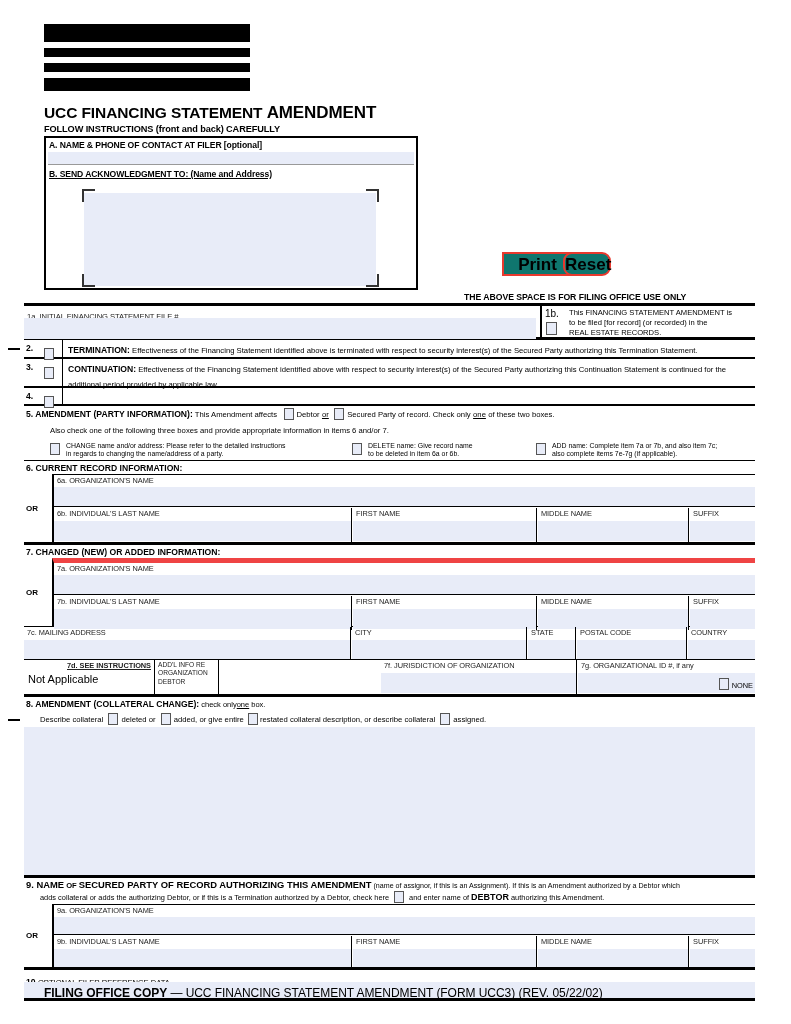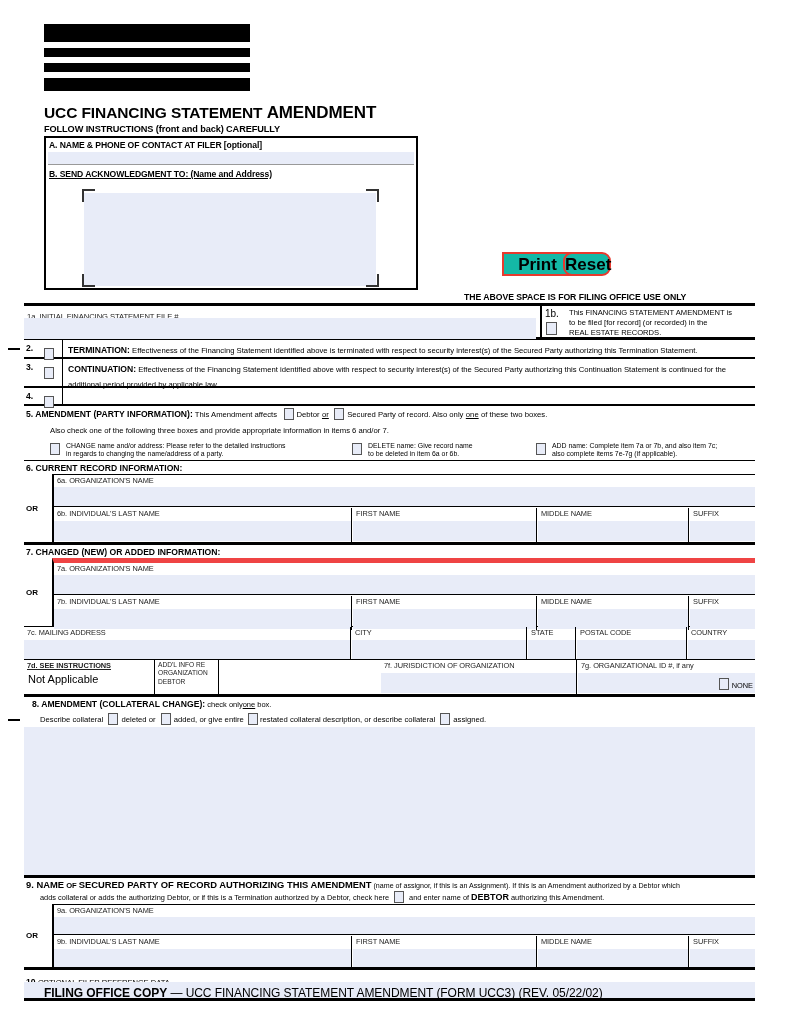--- a/index.html
+++ b/index.html
@@ -33,21 +33,21 @@
   .fieldA { position:absolute; left:2px; top:14px; width:366px; height:13px; background:#e8ecf8; border-bottom:1px solid #999; }
   .lblB { position:absolute; left:3px; top:31px; font-size:8.6px; font-weight:bold; letter-spacing:-0.1px;text-decoration:underline; }
   .fieldB { position:absolute; left:38px; top:55px; width:292px; height:93px; background:#e8ecf8; }
   .corner { position:absolute; width:13px; height:13px; }
   .corner.tl { left:36px; top:51px; border-left:2.5px solid #333; border-top:2.5px solid #333; }
   .corner.tr { left:320px; top:51px; border-right:2.5px solid #333; border-top:2.5px solid #333; }
   .corner.bl { left:36px; top:136px; border-left:2.5px solid #333; border-bottom:2.5px solid #333; }
   .corner.br { left:320px; top:136px; border-right:2.5px solid #333; border-bottom:2.5px solid #333; }
 
   
-  .btn { position:absolute; border:2px solid #e8392e; background:#14b8a6;
+  .btn { position:absolute; border:2px solid #e8392e; background:#0f766e;
          font-size:17px; font-weight:bold; text-align:center; cursor:pointer;
          padding:0; line-height:22px; font-family:"Liberation Sans", sans-serif; }
   .btn.print { left:502px; top:252px; width:71px; height:24px; }
   .btn.reset { left:563px; top:252px; width:48px; height:24px;border-radius:9px; }
   .filingnote { position:absolute; left:464px; top:292px; font-size:8.7px; font-weight:bold; letter-spacing:-0.05px; }
 
   
   .form { position:absolute; left:24px; top:303px; width:731px; }
   .hr-thick { height:3px; background:#000; }
   .hr-med { height:2px; background:#000; }
@@ -172,21 +172,21 @@
       <div class="box"><span class="cb cb-sm"></span></div>
       <div class="sep"></div>
     </div>
     <div class="hr-med"></div>
 
     <div class="r5" style="height:54px;">
       <div class="line1">
         <span>5. AMENDMENT (PARTY INFORMATION):</span><span class="n">  This Amendment affects</span>
         <span class="cb cb-sm" style="margin:0 3px 0 4px;"></span><span class="n">Debtor</span>
         <span class="n" style="text-decoration:underline;">or</span>
-        <span class="cb cb-sm" style="margin:0 3px 0 3px;"></span><span class="n">Secured Party of record.  Also only</span>
+        <span class="cb cb-sm" style="margin:0 3px 0 3px;"></span><span class="n">Secured Party of record.  Check only</span>
         <span class="n" style="text-decoration:underline;">one</span>
         <span class="n">of these two boxes.</span>
       </div>
       <div class="line2">Also check one of the following three boxes and provide appropriate information in items 6 and/or 7.</div>
 
       <div class="opt" style="left:26px; width:300px;">
         <span class="cbx cb cb-sm"></span>
         <span class="ot">
           <span>CHANGE name and/or address:  Please refer to the detailed instructions</span><br>
           <span>in regards to changing the name/address of a party.</span>
@@ -289,21 +289,21 @@
         <div class="fld" style="position:absolute; left:0; top:13px; width:100%; height:19px;"></div>
       </div>
       <div style="position:absolute; left:664px; top:0; right:0; height:100%;">
         <div class="gcap">COUNTRY</div>
         <div class="fld" style="position:absolute; left:0; top:13px; width:100%; height:19px;"></div>
       </div>
     </div>
 
     <div style="position:relative; height:34px;">
       <div style="position:absolute; left:0; top:0; width:131px; height:100%; border-right:1px solid #000;">
-        <div class="gcap" style="text-decoration:underline; font-weight:bold;">7d. SEE INSTRUCTIONS</div>
+        <div class="gcap" style="text-decoration:underline; font-weight:bold;margin-left:40px;">7d. SEE INSTRUCTIONS</div>
         <div style="position:absolute; left:4px; top:13px; font-size:11px;">Not Applicable</div>
       </div>
       <div style="position:absolute; left:132px; top:0; width:63px; height:100%; border-right:1px solid #000; font-size:6.6px; line-height:8.4px; padding:1px 0 0 2px; color:#222;">
         <div>ADD'L INFO RE</div>
         <div>ORGANIZATION</div>
         <div>DEBTOR</div>
       </div>
       <div style="position:absolute; left:357px; top:0; width:196px; height:100%; border-right:1px solid #000;">
         <div class="gcap">7f. JURISDICTION OF ORGANIZATION</div>
         <div class="fld" style="position:absolute; left:0; top:13px; width:100%; height:20px;"></div>
@@ -312,21 +312,21 @@
         <div class="gcap">7g. ORGANIZATIONAL ID #, if any</div>
         <div class="fld" style="position:absolute; left:0; top:13px; width:100%; height:20px;"></div>
         <span class="cb cb-sm" style="position:absolute; right:26px; top:18px;"></span>
         <span style="position:absolute; right:2px; top:21px; font-size:7.4px;">NONE</span>
       </div>
     </div>
     <div class="hr-thick"></div>
 
     <div style="position:relative; height:30px;">
       <div class="tick" style="top:22px;"></div>
-      <div style="position:absolute; left:2px; top:2px; font-size:8.6px;margin-left:6px;">
+      <div style="position:absolute; left:2px; top:2px; font-size:8.6px;">
         <b>8. AMENDMENT (COLLATERAL CHANGE):</b><span style="font-size:7.5px;"> check only</span><span style="font-size:7.5px; text-decoration:underline;">one</span><span style="font-size:7.5px;">&nbsp;</span><span style="font-size:7.5px;">box.</span>
       </div>
       <div style="position:absolute; left:16px; top:16px; font-size:7.7px;">
         <span>Describe collateral</span>
         <span class="cb cb-sm" style="margin:0 3px;"></span><span>deleted</span>
         <span>or</span>
         <span class="cb cb-sm" style="margin:0 3px;"></span><span>added,</span>
         <span>or  give entire</span>
         <span class="cb cb-sm" style="margin:0 2px;"></span><span>restated collateral description, or  describe collateral</span>
         <span class="cb cb-sm" style="margin:0 3px;"></span><span>assigned.</span>

